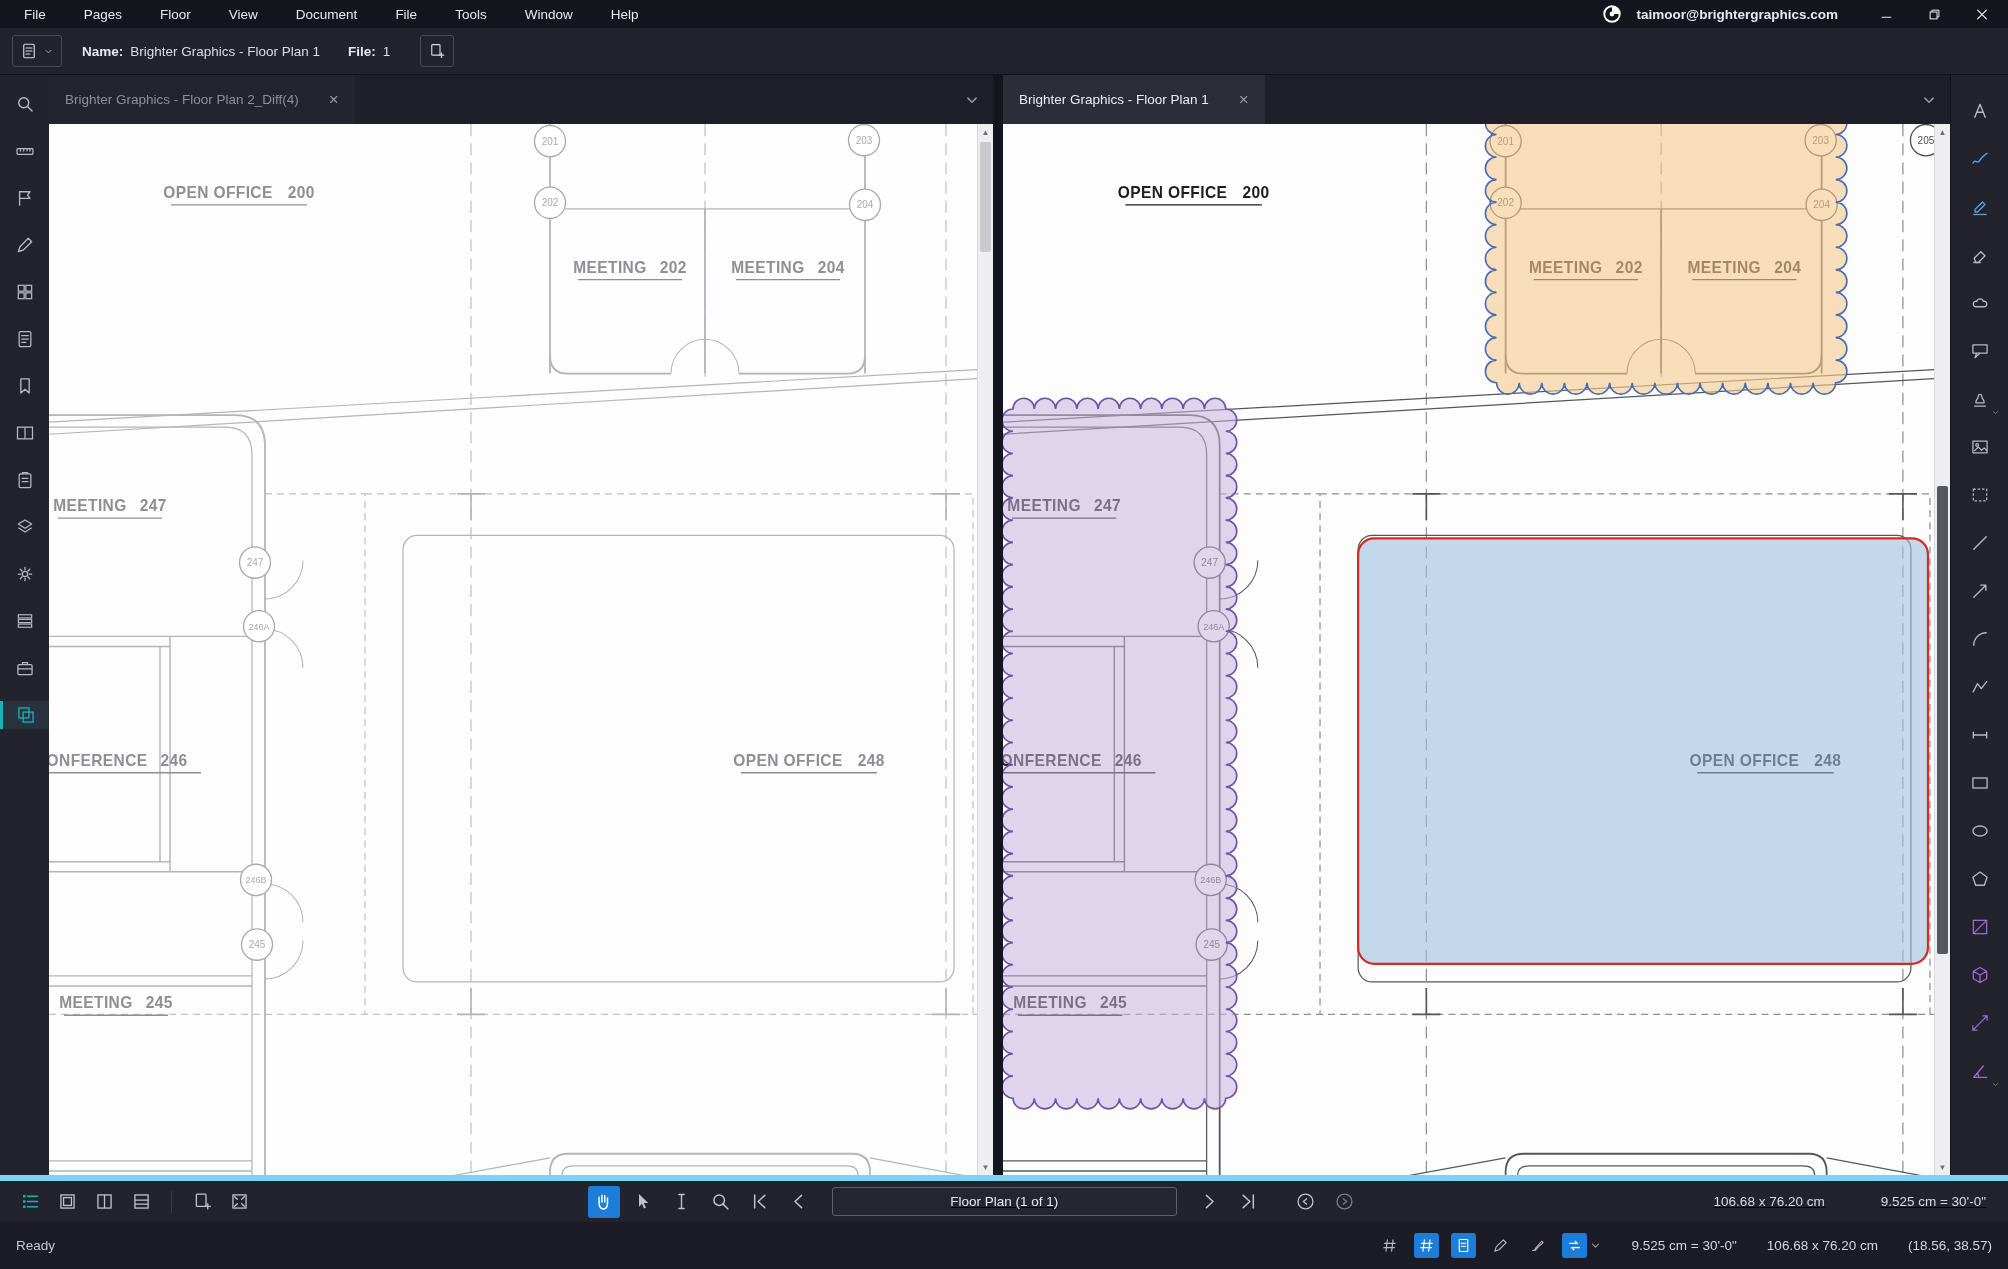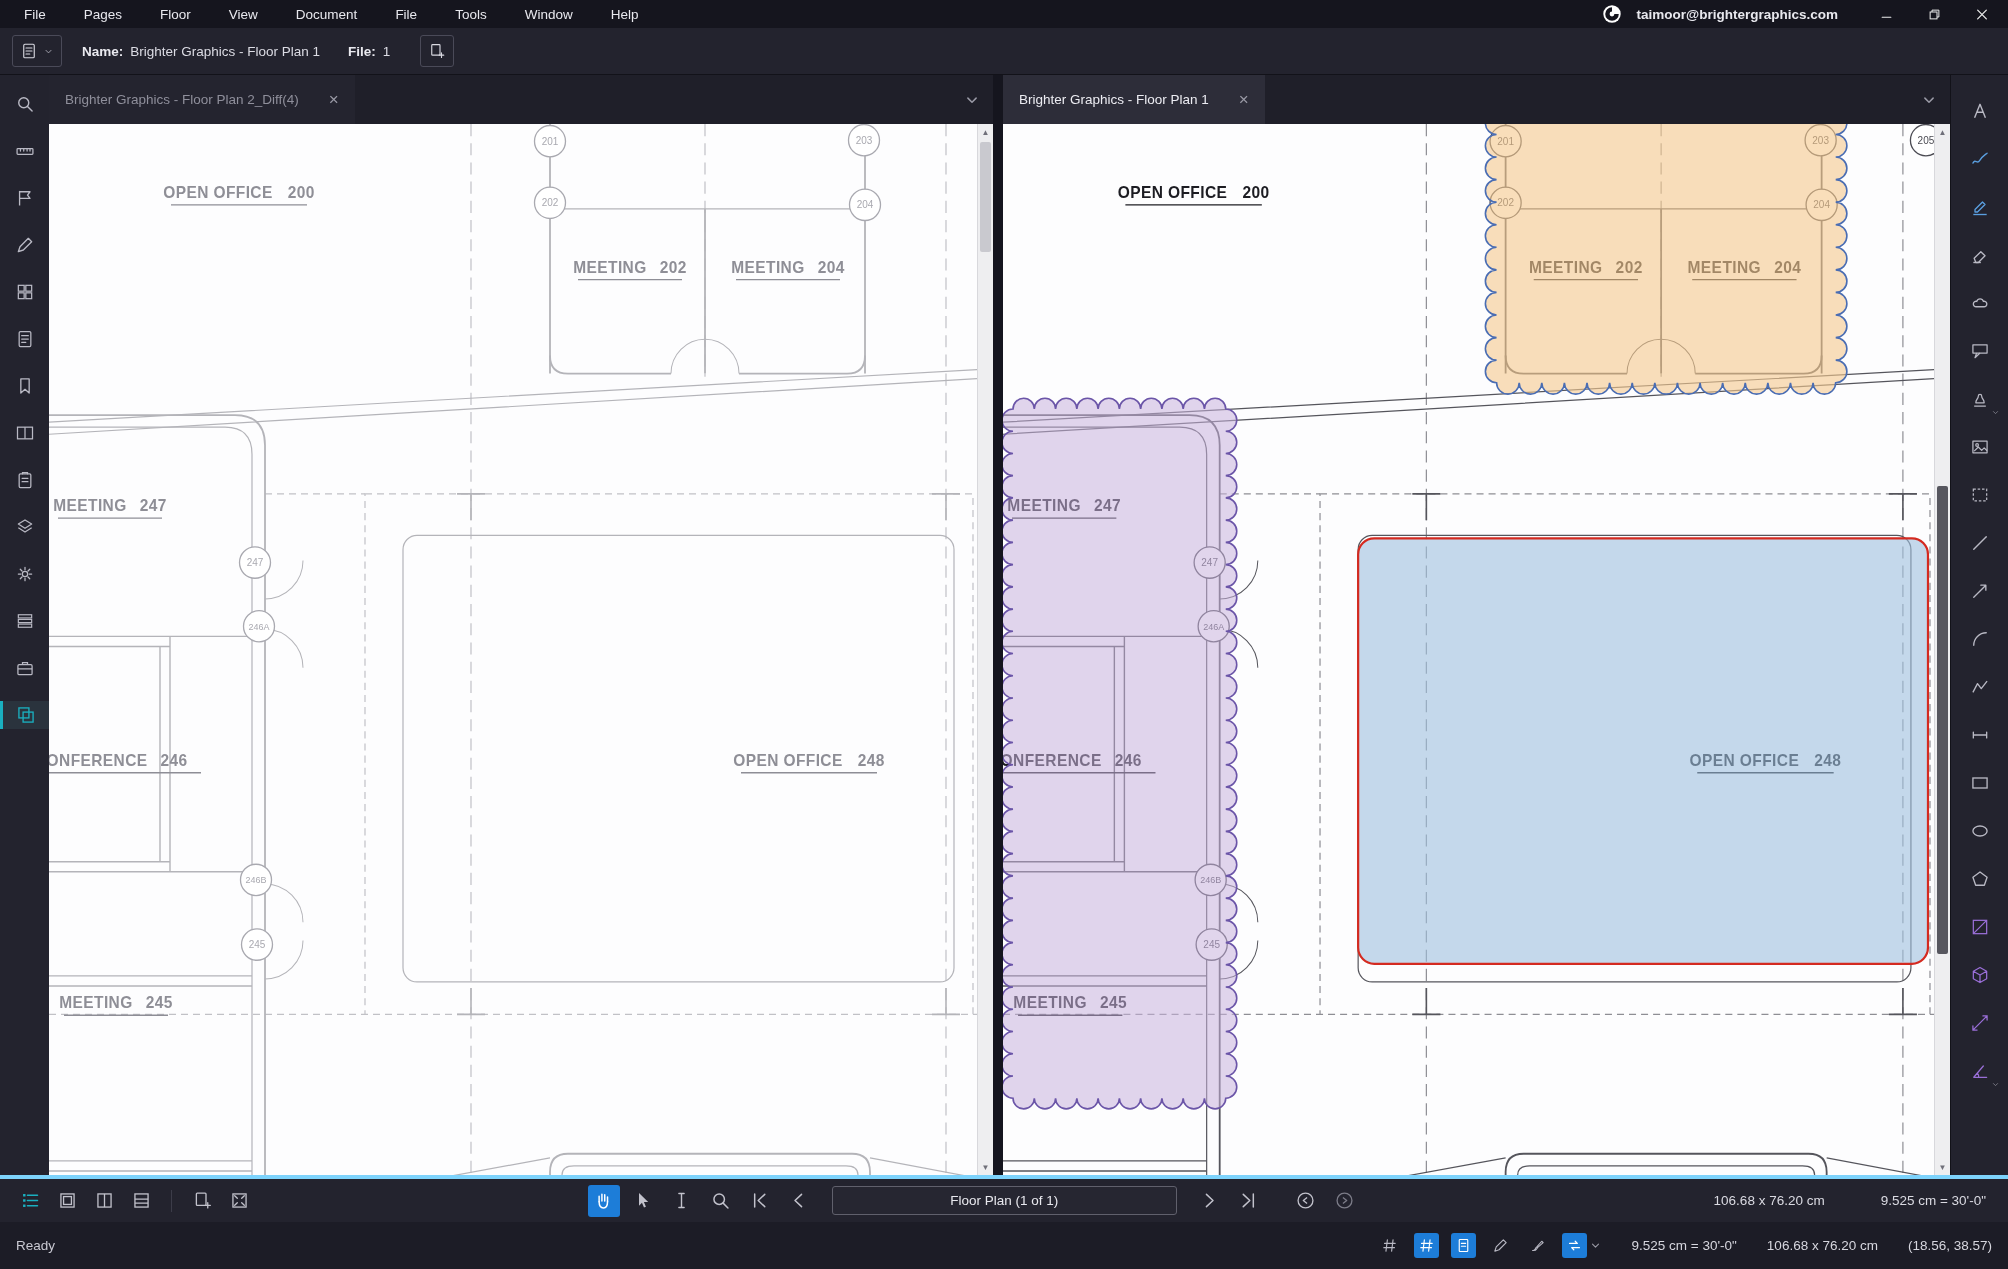--- a/index.html
+++ b/index.html
@@ -62,21 +62,21 @@
   .sb-btn.down { position:absolute; bottom:0; left:0; right:0; }
   .sb-thumb { position:absolute; left:2px; right:2px; border-radius:2px; }
   .panel-left  .sb-thumb { top:18px; height:110px; background:#c9c9cf; }
   .panel-right .sb-thumb { top:362px; height:468px; background:#57575f; }
 
   .cloud-purple { fill:#c9b3dc; fill-opacity:.55; stroke:#6b55a8; stroke-width:1.6; }
   .cloud-orange { fill:#f6c98f; fill-opacity:.62; stroke:#4a6db3; stroke-width:1.6; }
   .hl-rect { fill:#9fc0dd; fill-opacity:.6; stroke:#d42a20; stroke-width:2.2; }
 
   
-  .bottombar { height:47px; background:#23232e; display:flex; align-items:center; padding:0 14px; flex:none; border-top:4px solid #7dd3fc; }
+  .bottombar { height:47px; background:#23232e; display:flex; align-items:center; padding:0 14px; flex:none; border-top:6px solid #7dd3fc;text-decoration:underline; }
   .bb-btn { width:32px; height:32px; display:flex; align-items:center; justify-content:center; color:#c2c2cc; border-radius:3px; flex:none; }
   .bb-btn svg { width:21px; height:21px; }
   .bb-btn.teal { color:#1ab0c0; }
   .bb-btn.blue-active { background:#1d7dd8; color:#fff; }
   .bb-btn.dim { color:#7c7c88; }
   .bb-sep { width:1px; height:22px; background:#3c3c49; margin:0 9px; flex:none; }
   .bb-left { display:flex; align-items:center; gap:5px; }
   .bb-center { display:flex; align-items:center; gap:7px; margin:0 auto; }
   .page-field { width:345px; height:29px; border:1px solid #60606c; border-radius:3px; background:#262631; color:#e8e8ee; font-size:13.5px; display:flex; align-items:center; justify-content:center; margin:0 10px; }
   .bb-right { display:flex; align-items:center; gap:56px; color:#dadae2; font-size:13.5px; margin-left:20px; padding-right:8px; }

